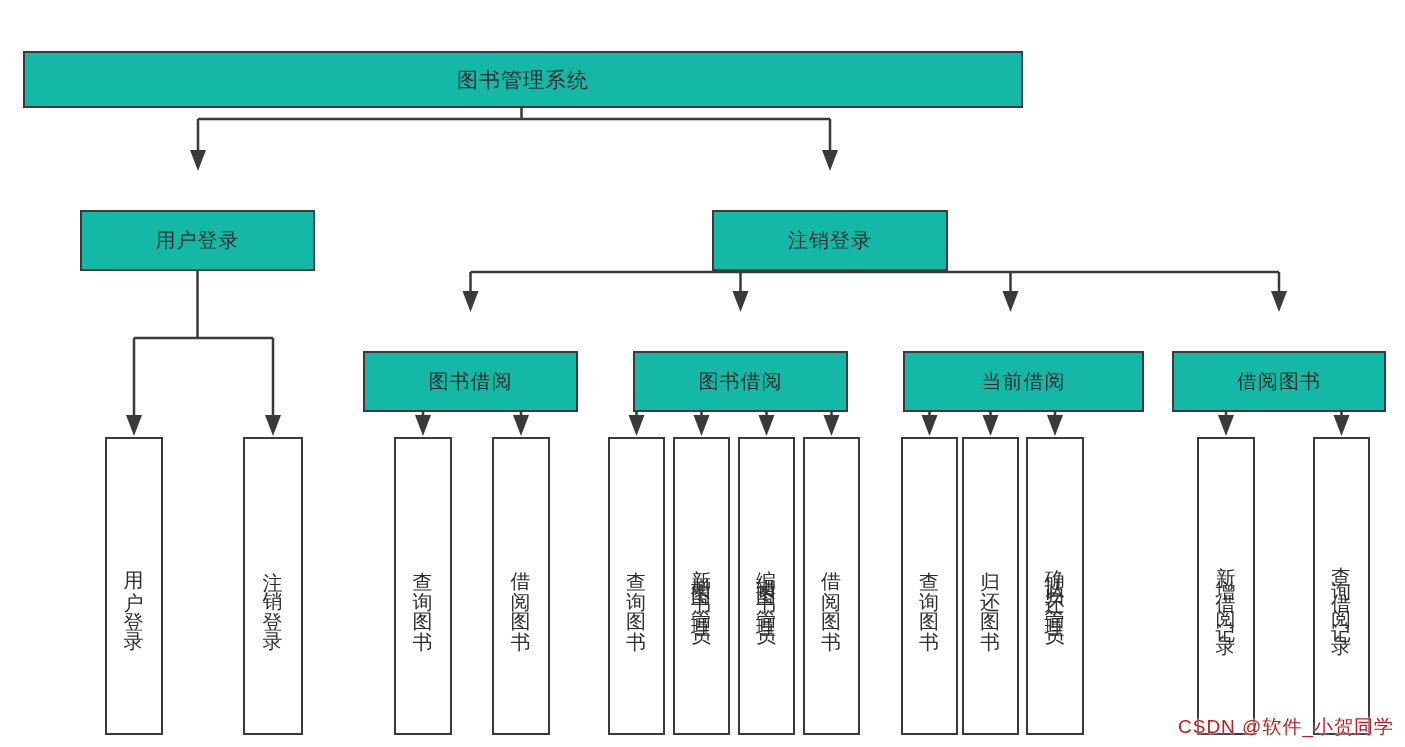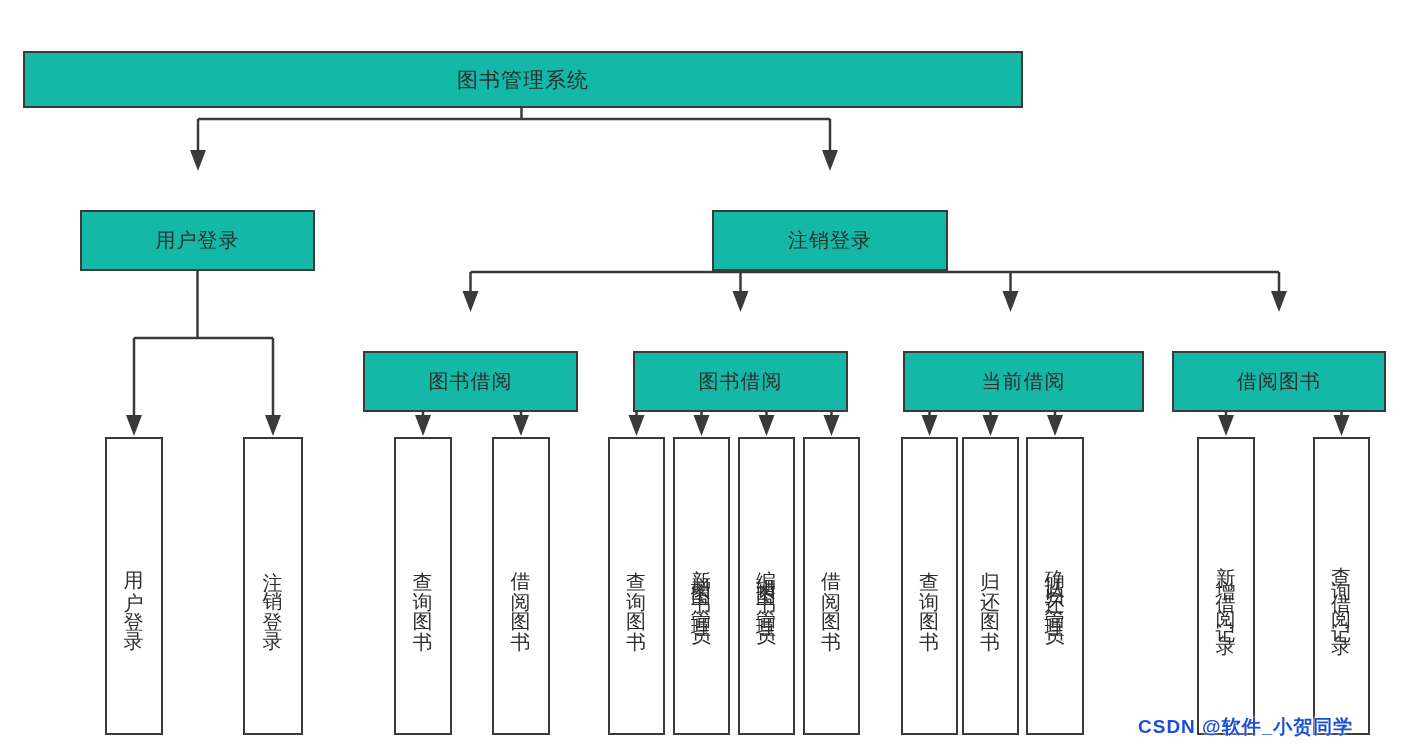--- a/index.html
+++ b/index.html
@@ -51,29 +51,28 @@
     text-orientation: mixed;
     font-size: 20px;
     line-height: 1;
     white-space: nowrap;
   }
   .ls-4 .vtext { letter-spacing: 20px; margin-bottom: -20px; }
   .ls-6 .vtext { letter-spacing: 14px; margin-bottom: -14px; }
   .ls-9 .vtext { letter-spacing: 8px;  margin-bottom: -8px;  }
   #watermark {
     position: absolute;
-    left: 1138px;
+    left: 1178px;
     top: 714px;
     font-size: 19px;
     letter-spacing: 1px;
-    color: #1d4ed8;
+    color: #b91c1c;
     text-shadow: 0 0 2px #ffffff, 0 0 4px #ffffff;
     z-index: 5;
     white-space: nowrap;
-    font-weight: bold;
   }
 </style>
 </head>
 <body>
 
 <div id="stage">
 
   <svg id="wires" viewBox="0 0 1405 747" xmlns="http://www.w3.org/2000/svg">
     <path fill="none" stroke="#3a3a3a" stroke-width="2.5" d="
       M521.5,69 V119

